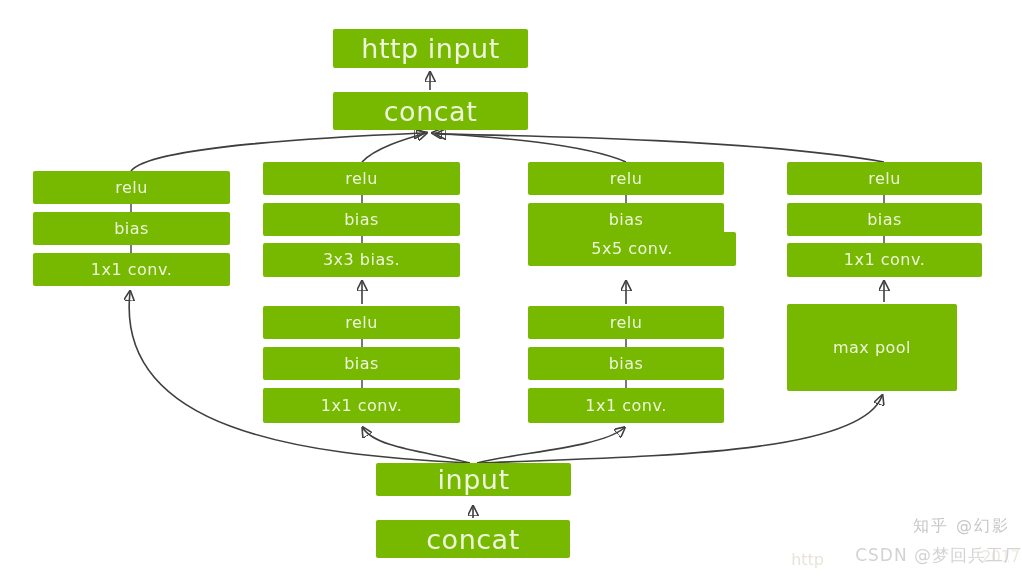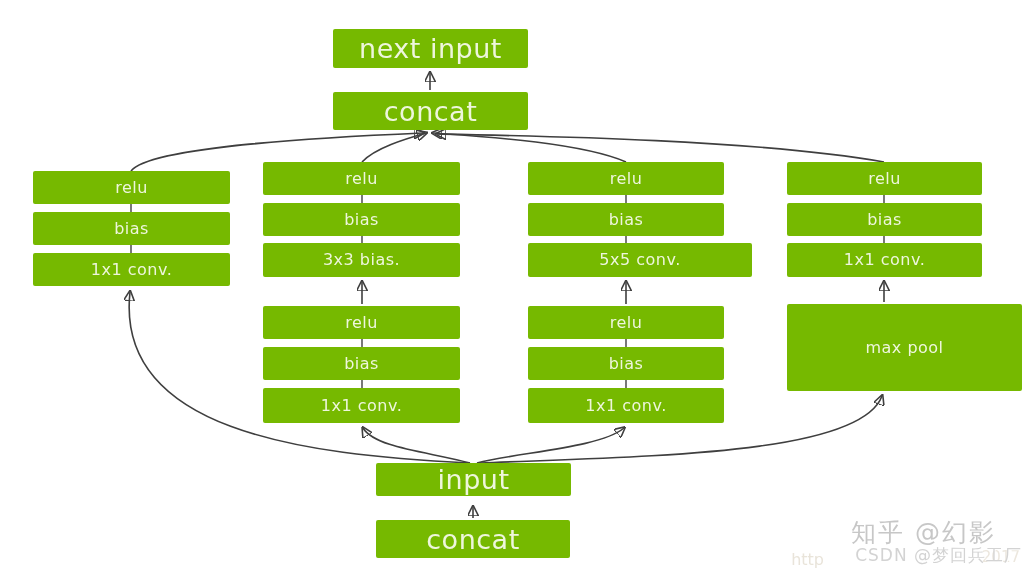--- a/index.html
+++ b/index.html
@@ -34,22 +34,22 @@
     line-height: 1;
   }
   .box.big { font-size: 27px; }
   .wm {
     position: absolute;
     z-index: 3;
     white-space: nowrap;
     font-family: "DejaVu Sans", "Liberation Sans", sans-serif;
   }
   .wm-zhihu {
-    right: 26px; top: 516px;
-    font-size: 25px;
+    right: 12px; top: 516px;
+    font-size: 16px;
     color: #c7c7c7;
     text-shadow: 1px 1px 0 rgba(255,255,255,0.9);
     letter-spacing: 2px;
   }
   .wm-csdn {
     right: 0; top: 544px;
     font-size: 17px;
     color: #d3d3d3;
     text-shadow: 1px 1px 0 rgba(255,255,255,0.9);
     letter-spacing: 1px;
@@ -104,47 +104,47 @@
     <path d="M362,162 C375,148 405,139 426,133" marker-end="url(#ah)"></path>
     <path d="M626,162 C580,142 475,136 433,133" marker-end="url(#ah)"></path>
     <path d="M884,162 C760,140 540,136 437,134" marker-end="url(#ah)"></path>
 
     <path d="M470,463 C300,455 115,430 130,292" marker-end="url(#ah)"></path>
     <path d="M470,463 C430,452 375,448 363,428" marker-end="url(#ah)"></path>
     <path d="M477,463 C520,452 600,448 624,428" marker-end="url(#ah)"></path>
     <path d="M480,463 C650,456 860,455 882,396" marker-end="url(#ah)"></path>
   </svg>
 
-  <div class="box big" style="left:333px; top:29px;  width:195px; height:39px;">next input</div>
+  <div class="box big" style="left:333px; top:29px;  width:195px; height:39px;">http input</div>
   <div class="box big" style="left:333px; top:92px;  width:195px; height:38px;">concat</div>
 
   <div class="box" style="left:33px;  top:171px; width:197px; height:33px;">relu</div>
   <div class="box" style="left:33px;  top:212px; width:197px; height:33px;">bias</div>
   <div class="box" style="left:33px;  top:253px; width:197px; height:33px;">1x1 conv.</div>
 
   <div class="box" style="left:263px; top:162px; width:197px; height:33px;">relu</div>
   <div class="box" style="left:263px; top:203px; width:197px; height:33px;">bias</div>
   <div class="box" style="left:263px; top:243px; width:197px; height:34px;">3x3 bias.</div>
 
   <div class="box" style="left:263px; top:306px; width:197px; height:33px;">relu</div>
   <div class="box" style="left:263px; top:347px; width:197px; height:33px;">bias</div>
   <div class="box" style="left:263px; top:388px; width:197px; height:35px;">1x1 conv.</div>
 
   <div class="box" style="left:528px; top:162px; width:196px; height:33px;">relu</div>
   <div class="box" style="left:528px; top:203px; width:196px; height:33px;">bias</div>
-  <div class="box" style="left:528px; top:243px; width:224px; height:34px;">5x5 conv.</div>
+  <div class="box" style="left:528px; top:232px; width:208px; height:34px;">5x5 conv.</div>
 
   <div class="box" style="left:528px; top:306px; width:196px; height:33px;">relu</div>
   <div class="box" style="left:528px; top:347px; width:196px; height:33px;">bias</div>
   <div class="box" style="left:528px; top:388px; width:196px; height:35px;">1x1 conv.</div>
 
   <div class="box" style="left:787px; top:162px; width:195px; height:33px;">relu</div>
   <div class="box" style="left:787px; top:203px; width:195px; height:33px;">bias</div>
   <div class="box" style="left:787px; top:243px; width:195px; height:34px;">1x1 conv.</div>
-  <div class="box" style="left:787px; top:304px; width:235px; height:87px;">max pool</div>
+  <div class="box" style="left:787px; top:304px; width:170px; height:87px;">max pool</div>
 
   <div class="box big" style="left:376px; top:463px; width:195px; height:33px;">input</div>
   <div class="box big" style="left:376px; top:520px; width:194px; height:38px;">concat</div>
 
   <span class="wm wm-faint-left">http</span>
   <span class="wm wm-faint-right">2017</span>
   <span class="wm wm-zhihu">知乎 @幻影</span>
   <span class="wm wm-csdn">CSDN @梦回兵工厂</span>
 
 </div>

